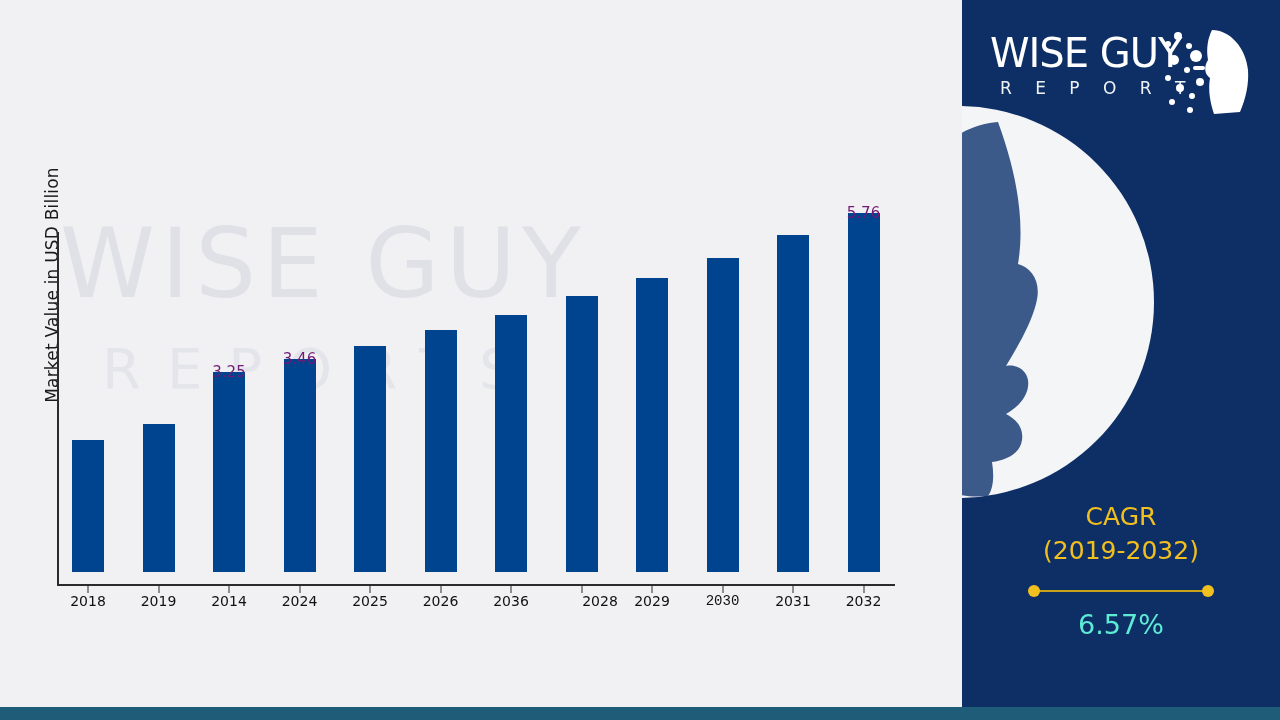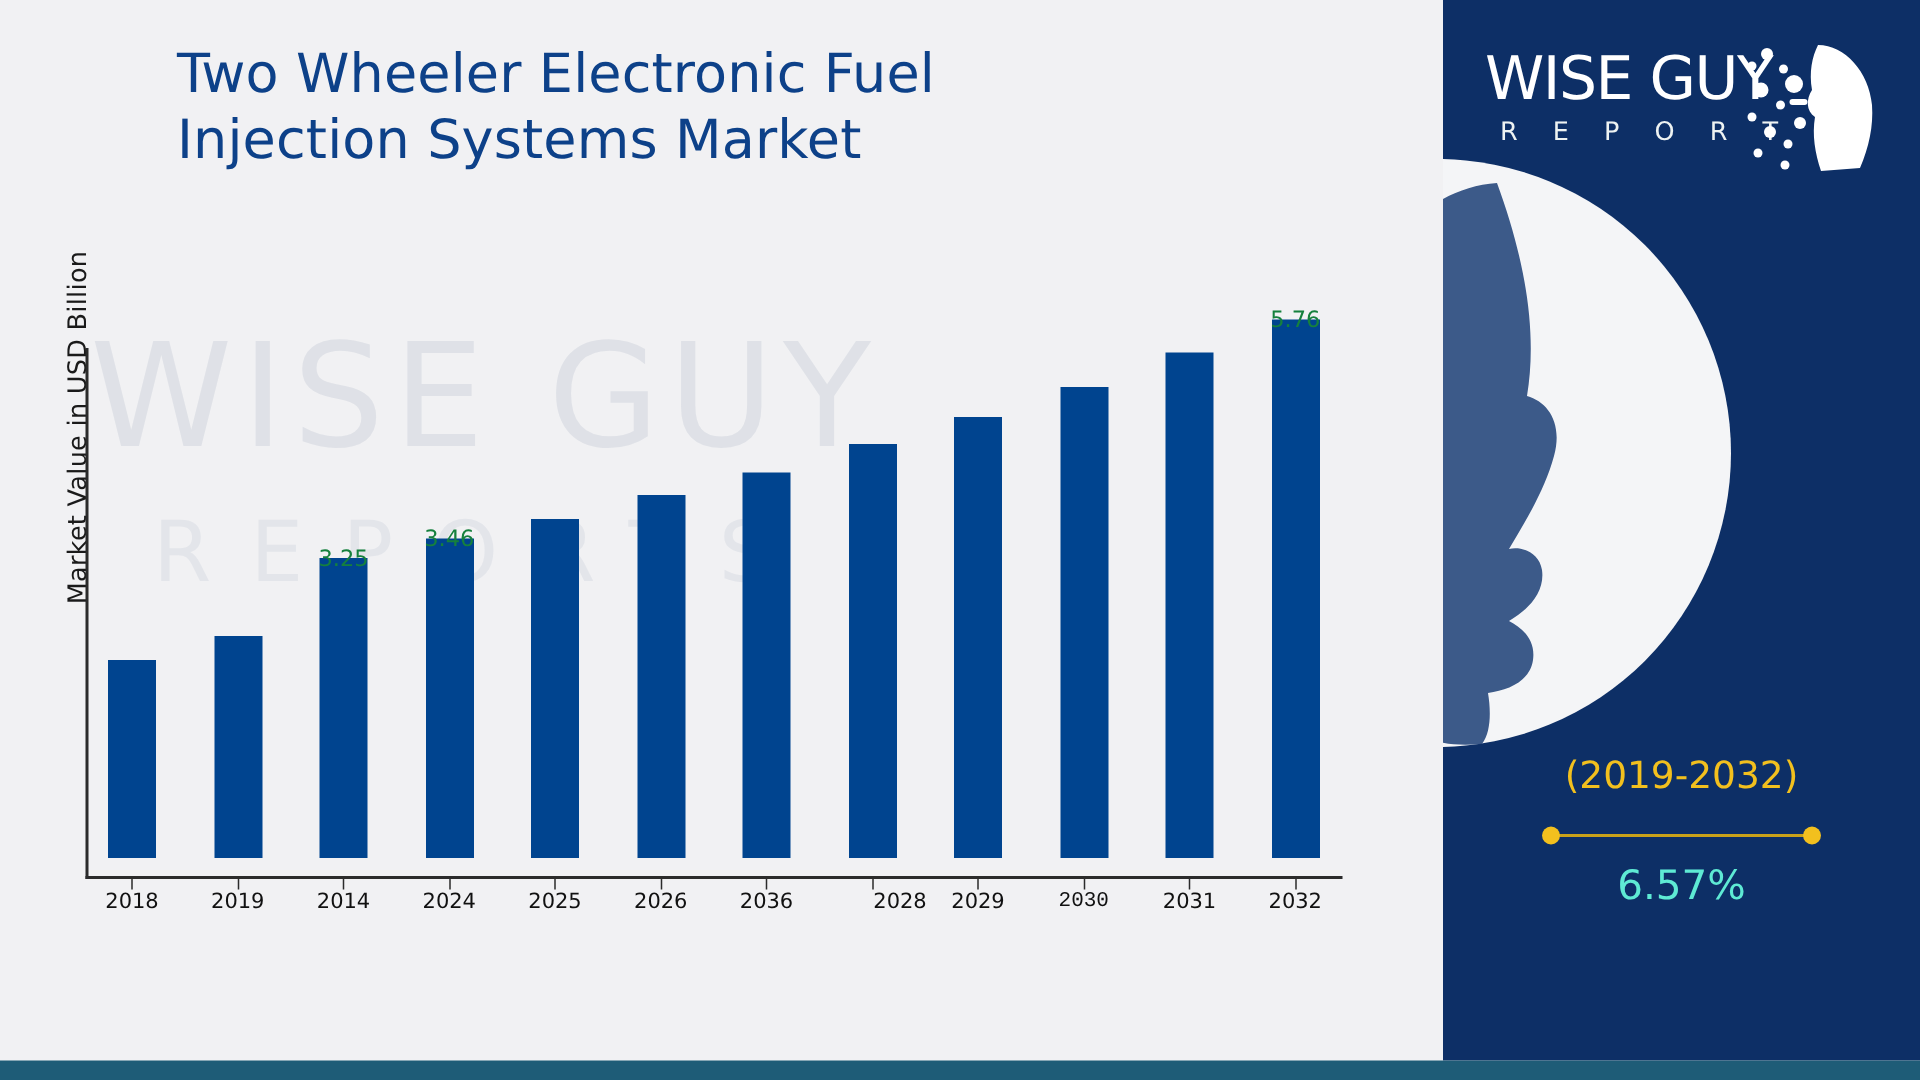--- a/index.html
+++ b/index.html
@@ -109,21 +109,21 @@
     width: 962px; height: 707px;
   }
   .bar {
     position: absolute;
     background: #00448f;
     bottom: 135px; 
   }
   .bar-label {
     position: absolute;
     font-size: 15px;
-    color: #15803d;
+    color: #701a75;
     text-align: center;
     transform: translateX(-50%);
   }
   .tick {
     position: absolute;
     width: 1px;
     height: 7px;
     background: #2b2b2b;
     top: 586px;
     transform: translateX(-50%);
@@ -269,22 +269,20 @@
 
 <div id="root">
 
   <div class="chart-panel">
 
     <div class="watermark">
       <div class="wm-line1">WISE GUY</div>
       <div class="wm-line2">REPORTS</div>
     </div>
 
-    <div class="title">Two Wheeler Electronic Fuel
-Injection Systems Market</div>
 
     <div class="ylabel">Market Value in USD Billion</div>
 
     <div class="axis-line"></div>
     <div class="axis-line-x"></div>
 
     <div class="plot" id="plot">
         <div class="bar" style="left: 72px; width: 32px; height: 132px; background: rgb(0, 68, 143);"></div>
         <div class="tick" style="left: 88px;"></div>
         <div class="xtick-label" style="left: 88px;">2018</div>
@@ -389,20 +387,21 @@
           <circle cx="40" cy="56" r="4"></circle>
             <circle cx="30" cy="84" r="3"></circle>
           <rect x="33" y="40" width="12" height="4" rx="2"></rect>
           <path d="M52 4 C70 4 86 22 88 44 C89 58 86 72 80 86 L54 88
                    C50 76 48 64 50 52 C44 48 44 40 48 34 C46 22 48 12 52 4 Z"></path>
         </g>
       </svg>
     </div>
 
     <div class="cagr-block">
+      <div class="cagr-title">CAGR</div>
       <div class="cagr-years">(2019-2032)</div>
       <div class="cagr-rule">
         <div class="line"></div>
         <div class="dot left"></div>
         <div class="dot right"></div>
       </div>
       <div class="cagr-value">6.57%</div>
     </div>
   </div>
 

